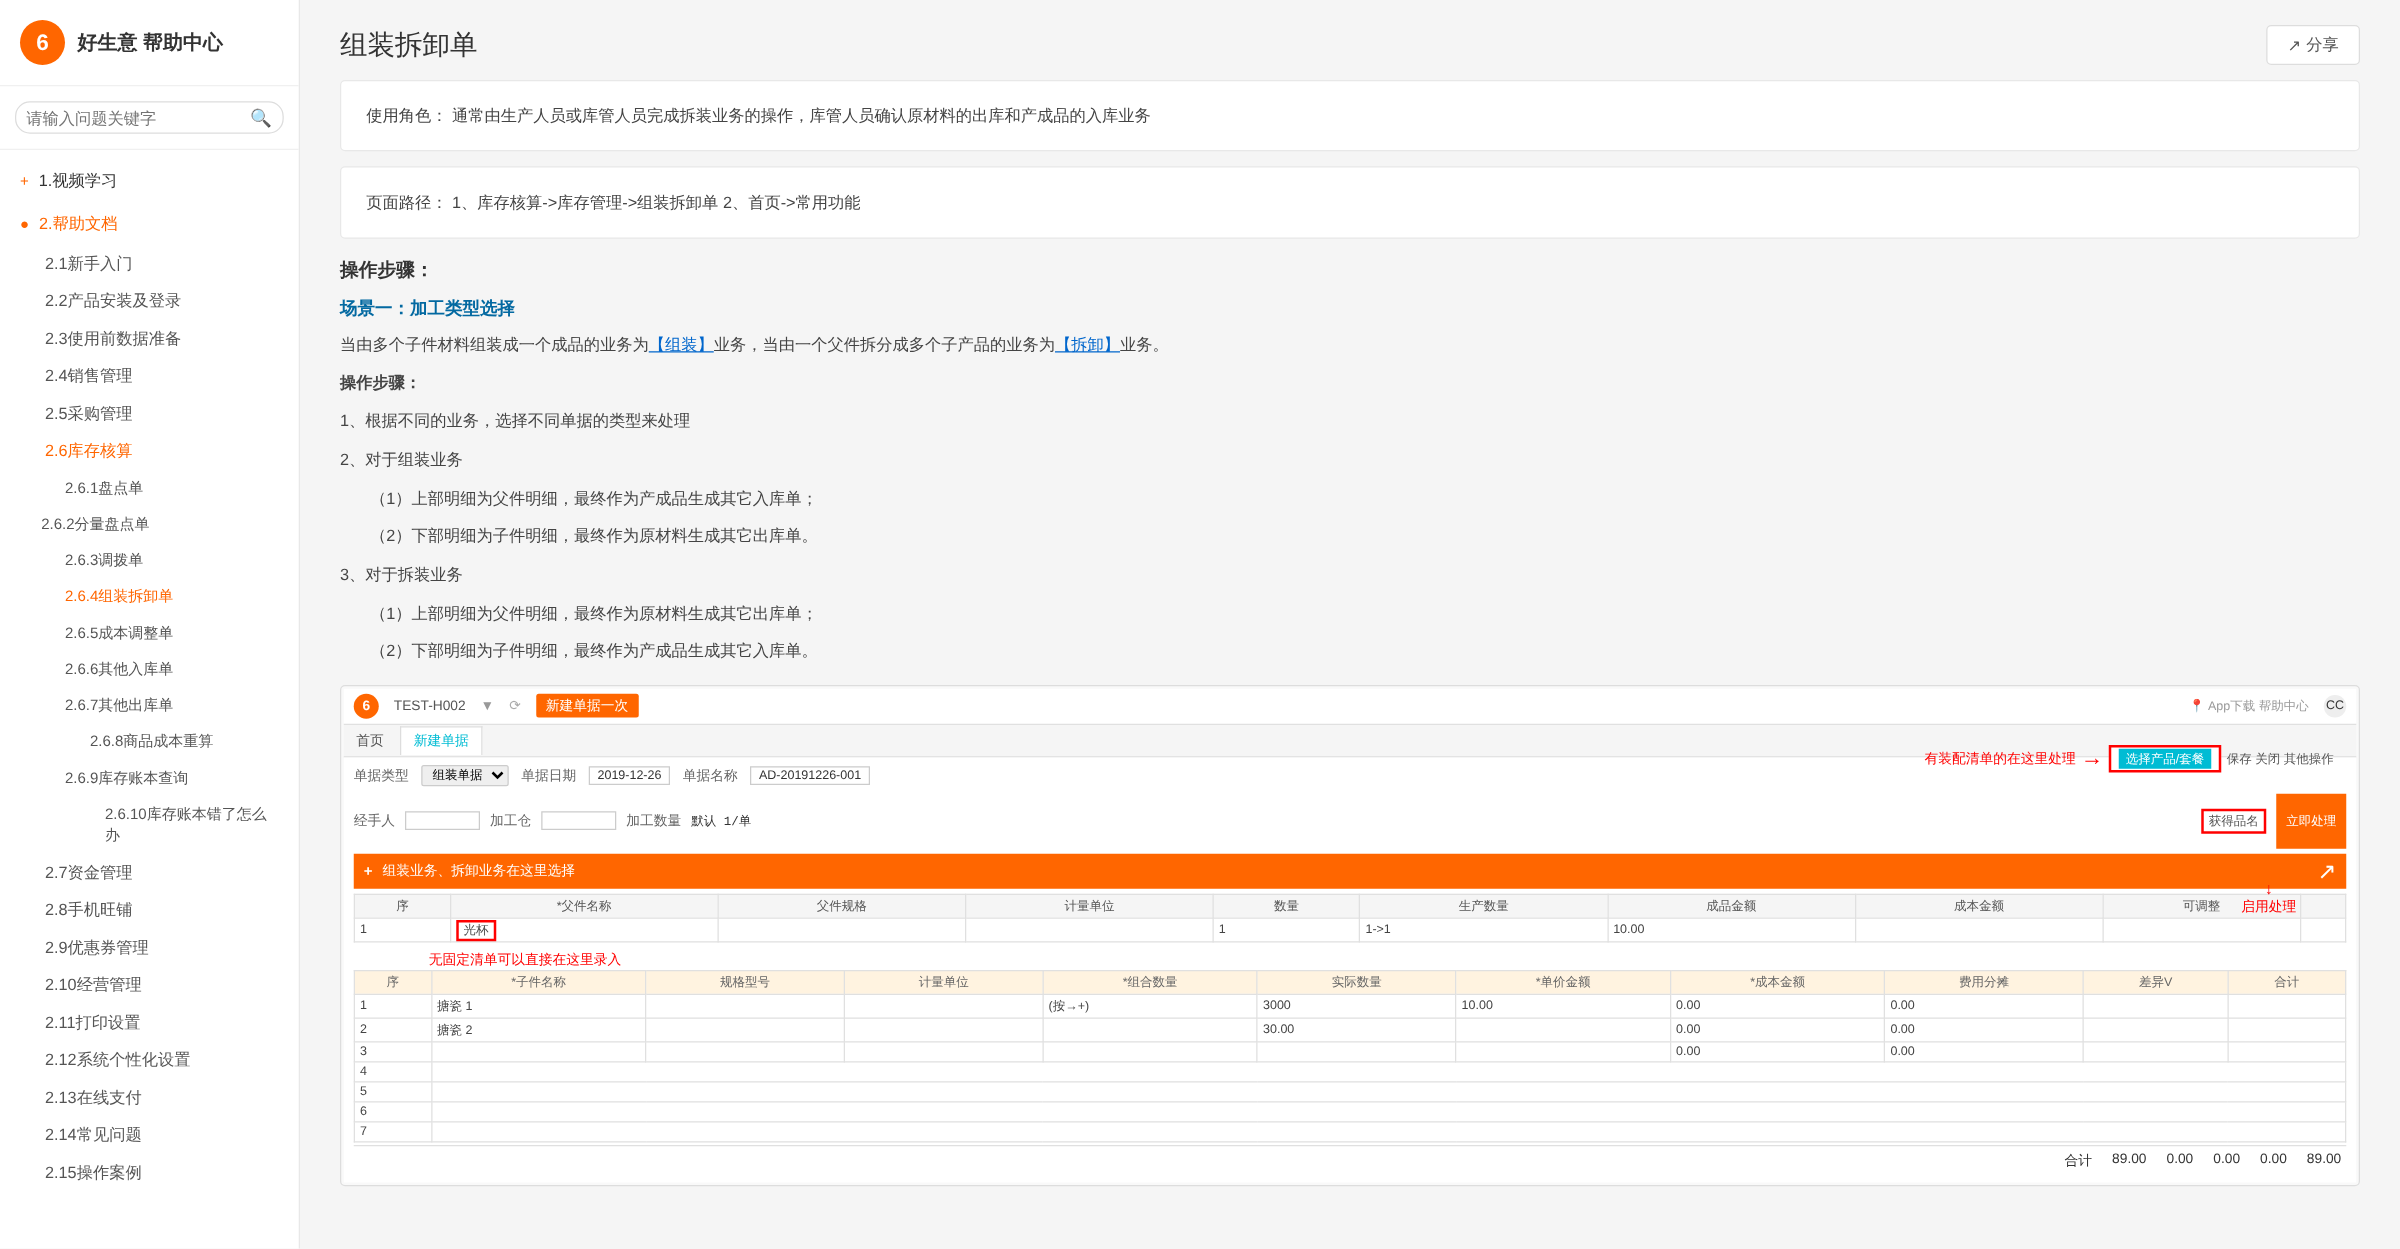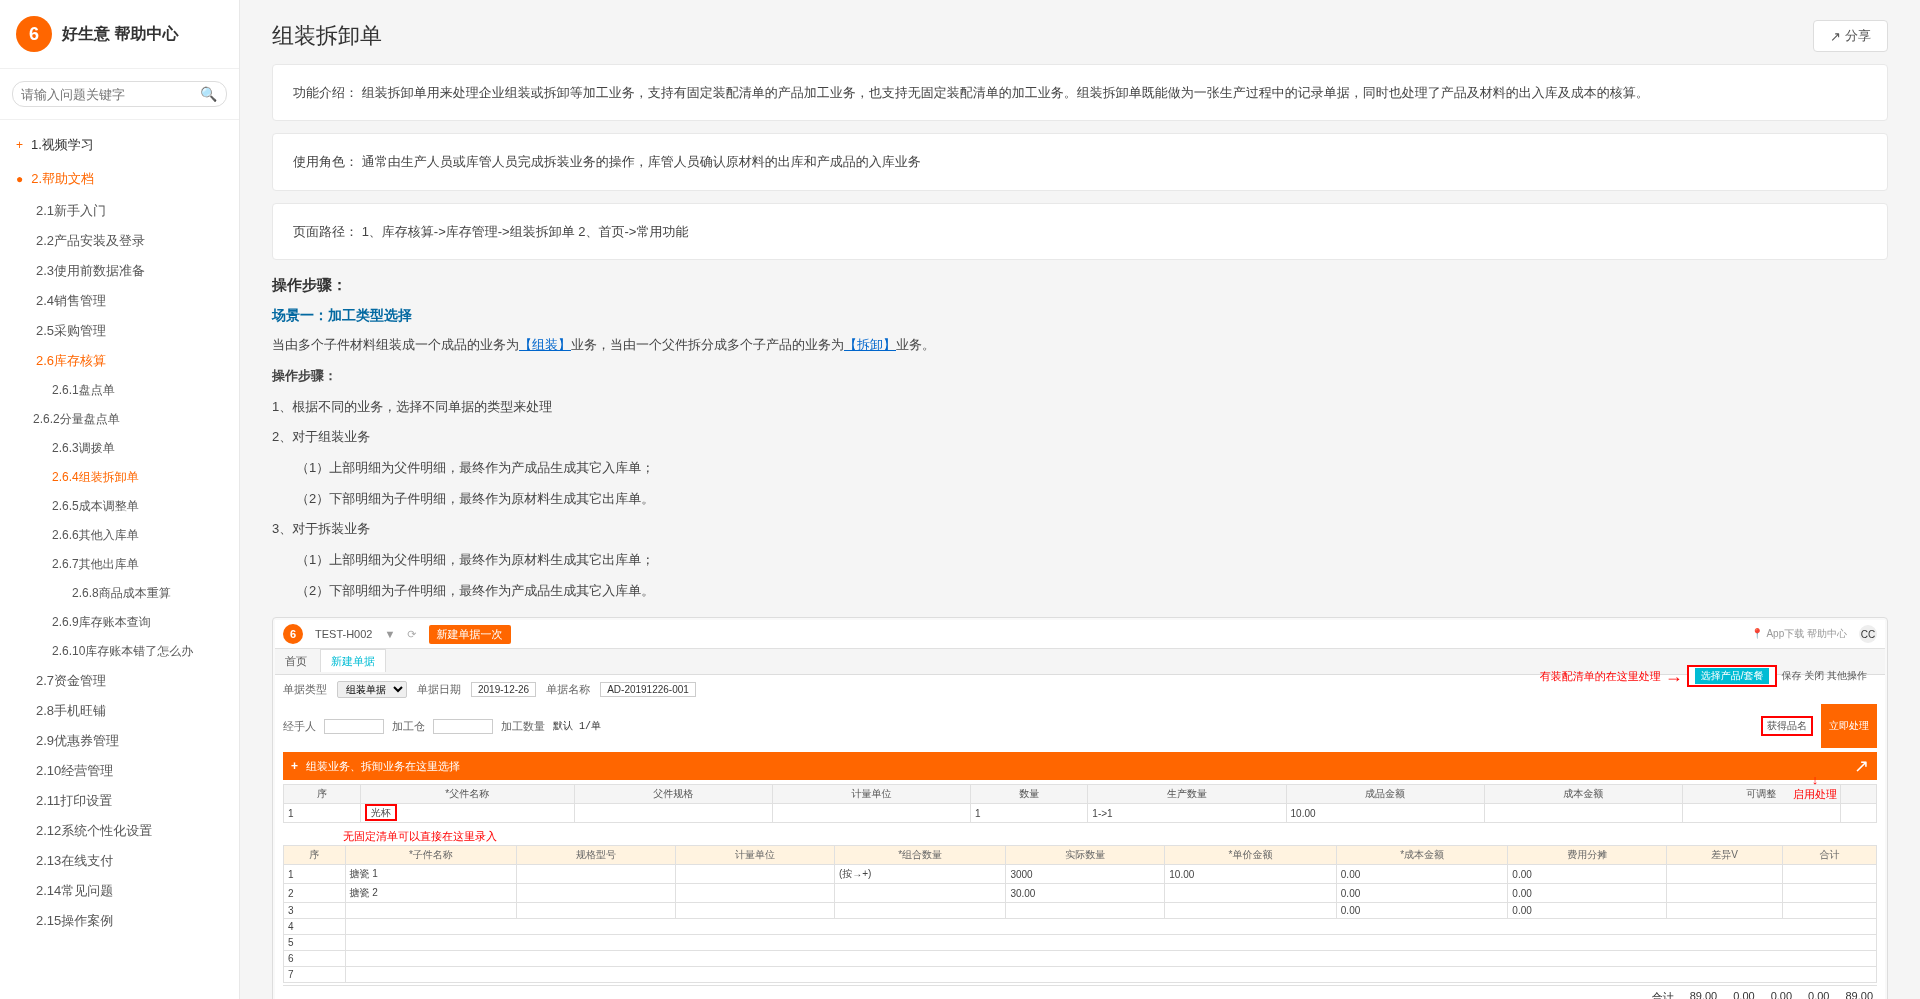--- a/index.html
+++ b/index.html
@@ -345,21 +345,21 @@
     </div>
 
     <div class="nav-sub-item" style="padding-left:72px; font-size:12px;">
       <span>2.6.8商品成本重算</span>
     </div>
 
     <div class="nav-sub-item" style="padding-left:52px; font-size:12px;">
       <span>2.6.9库存账本查询</span>
     </div>
 
-    <div class="nav-sub-item" style="padding-left:52px; font-size:12px;">
+    <div class="nav-sub-item" style="padding-left:84px; font-size:12px;">
       <span>2.6.10库存账本错了怎么办</span>
     </div>
 
     <div class="nav-sub-item">
       <span>2.7资金管理</span>
     </div>
 
     <div class="nav-sub-item">
       <span>2.8手机旺铺</span>
     </div>
@@ -400,24 +400,20 @@
   <div class="content-header">
     <h1 class="page-title">组装拆卸单</h1>
     <button class="share-btn">
       <span style="font-size:13px;">↗</span>
       <span>分享</span>
     </button>
   </div>
 
   <div class="content-body">
 
-    <div class="info-block">
-      <span class="label">功能介绍：</span>
-      <span>组装拆卸单用来处理企业组装或拆卸等加工业务，支持有固定装配清单的产品加工业务，也支持无固定装配清单的加工业务。组装拆卸单既能做为一张生产过程中的记录单据，同时也处理了产品及材料的出入库及成本的核算。</span>
-    </div>
 
     <div class="info-block">
       <span class="label">使用角色：</span>
       <span>通常由生产人员或库管人员完成拆装业务的操作，库管人员确认原材料的出库和产成品的入库业务</span>
     </div>
 
     <div class="info-block">
       <span class="label">页面路径：</span>
       <span>1、库存核算-&gt;库存管理-&gt;组装拆卸单 2、首页-&gt;常用功能</span>
     </div>

